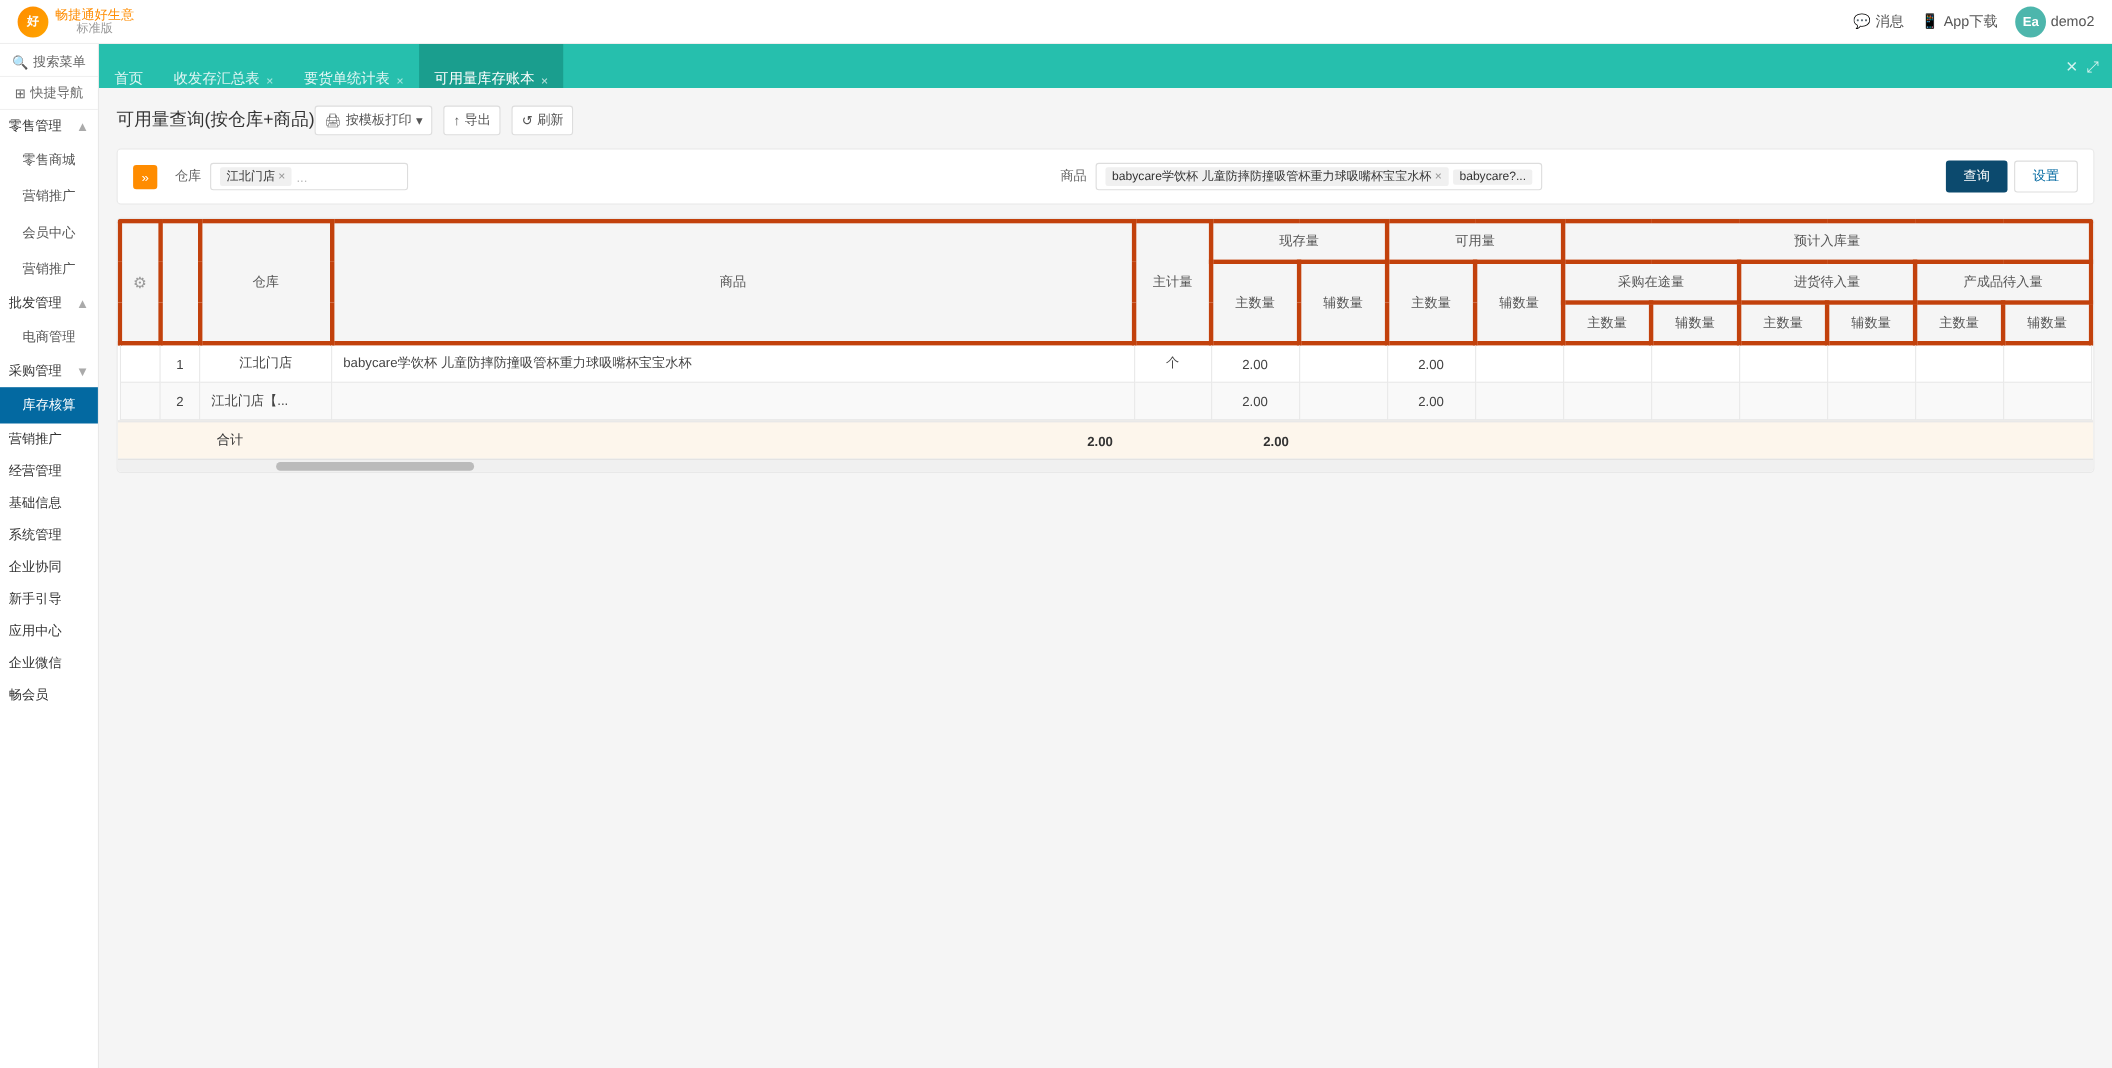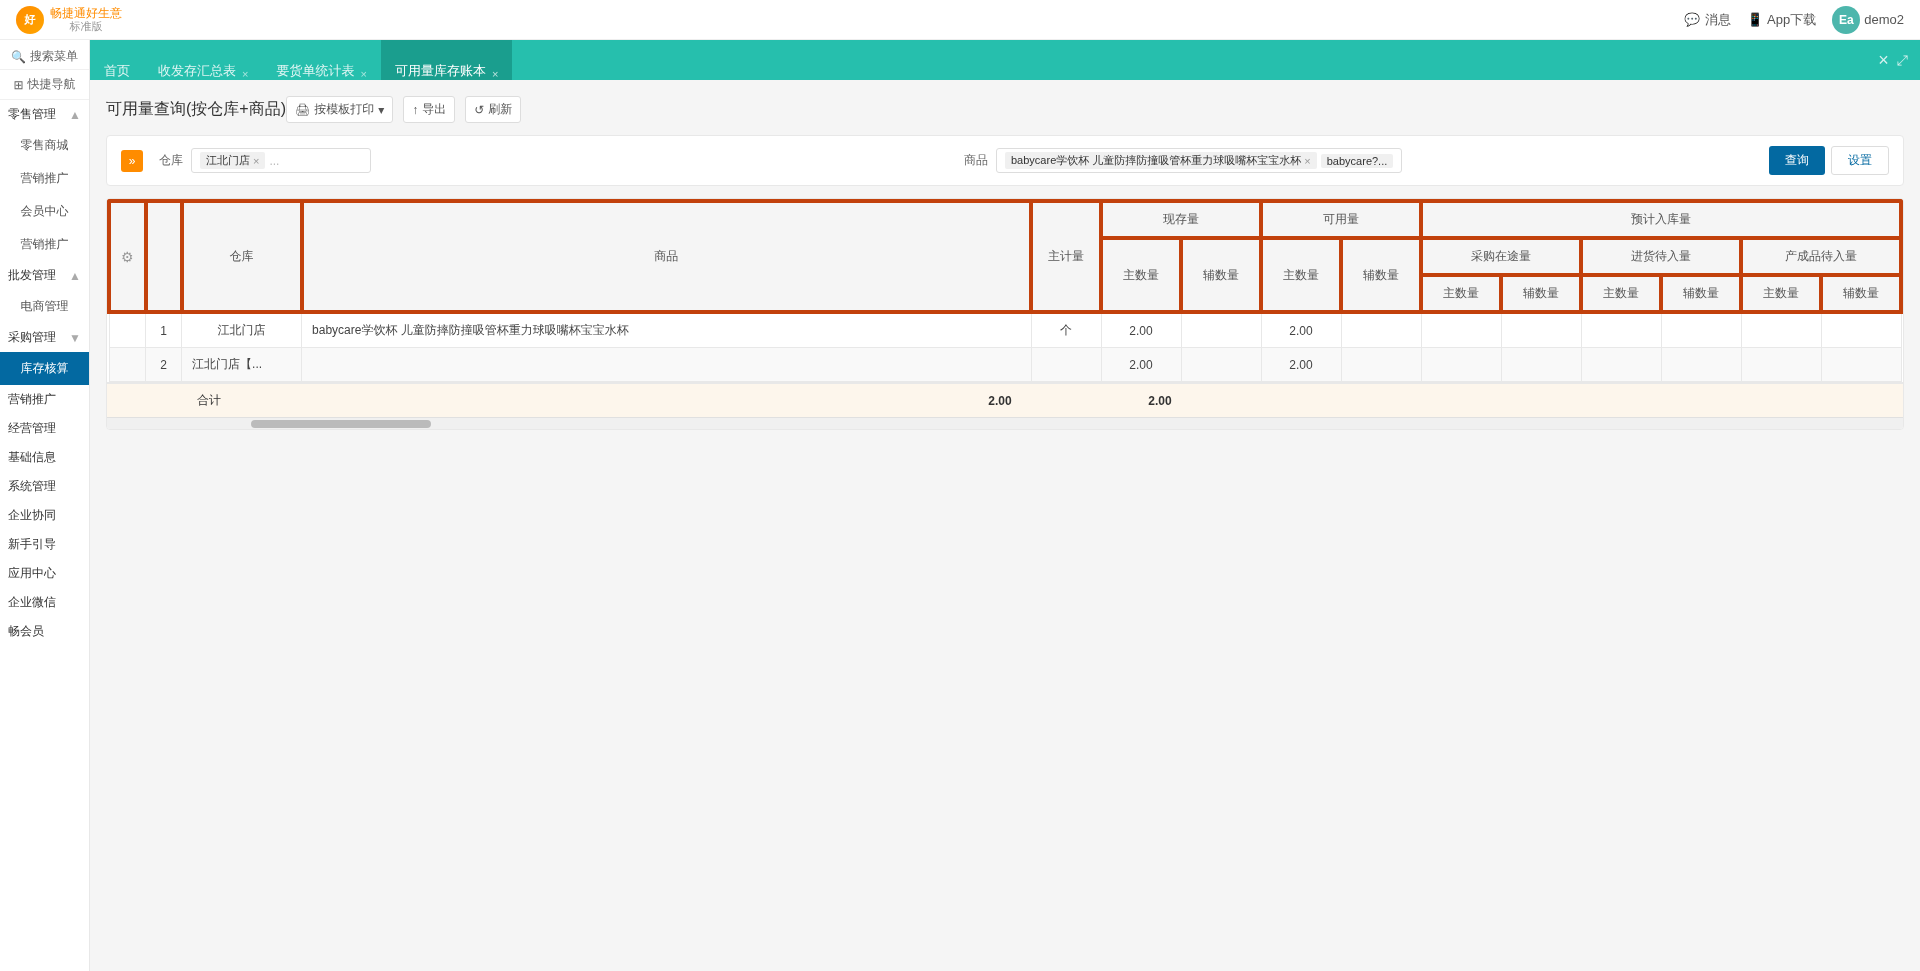--- a/index.html
+++ b/index.html
@@ -195,21 +195,21 @@
       border-radius: 2px;
       padding: 1px 6px;
       font-size: 11px;
       display: flex;
       align-items: center;
       gap: 3px;
     }
     .filter-tag .remove { cursor: pointer; color: #999; }
     .filter-actions { display: flex; gap: 6px; flex-shrink: 0; }
     .btn-query {
-      background: #0369a1;
+      background: #0c4a6e;
       color: white;
       border: none;
       padding: 5px 16px;
       border-radius: 3px;
       cursor: pointer;
       font-size: 12px;
     }
     .btn-settings {
       background: #fff;
       color: #0369a1;

